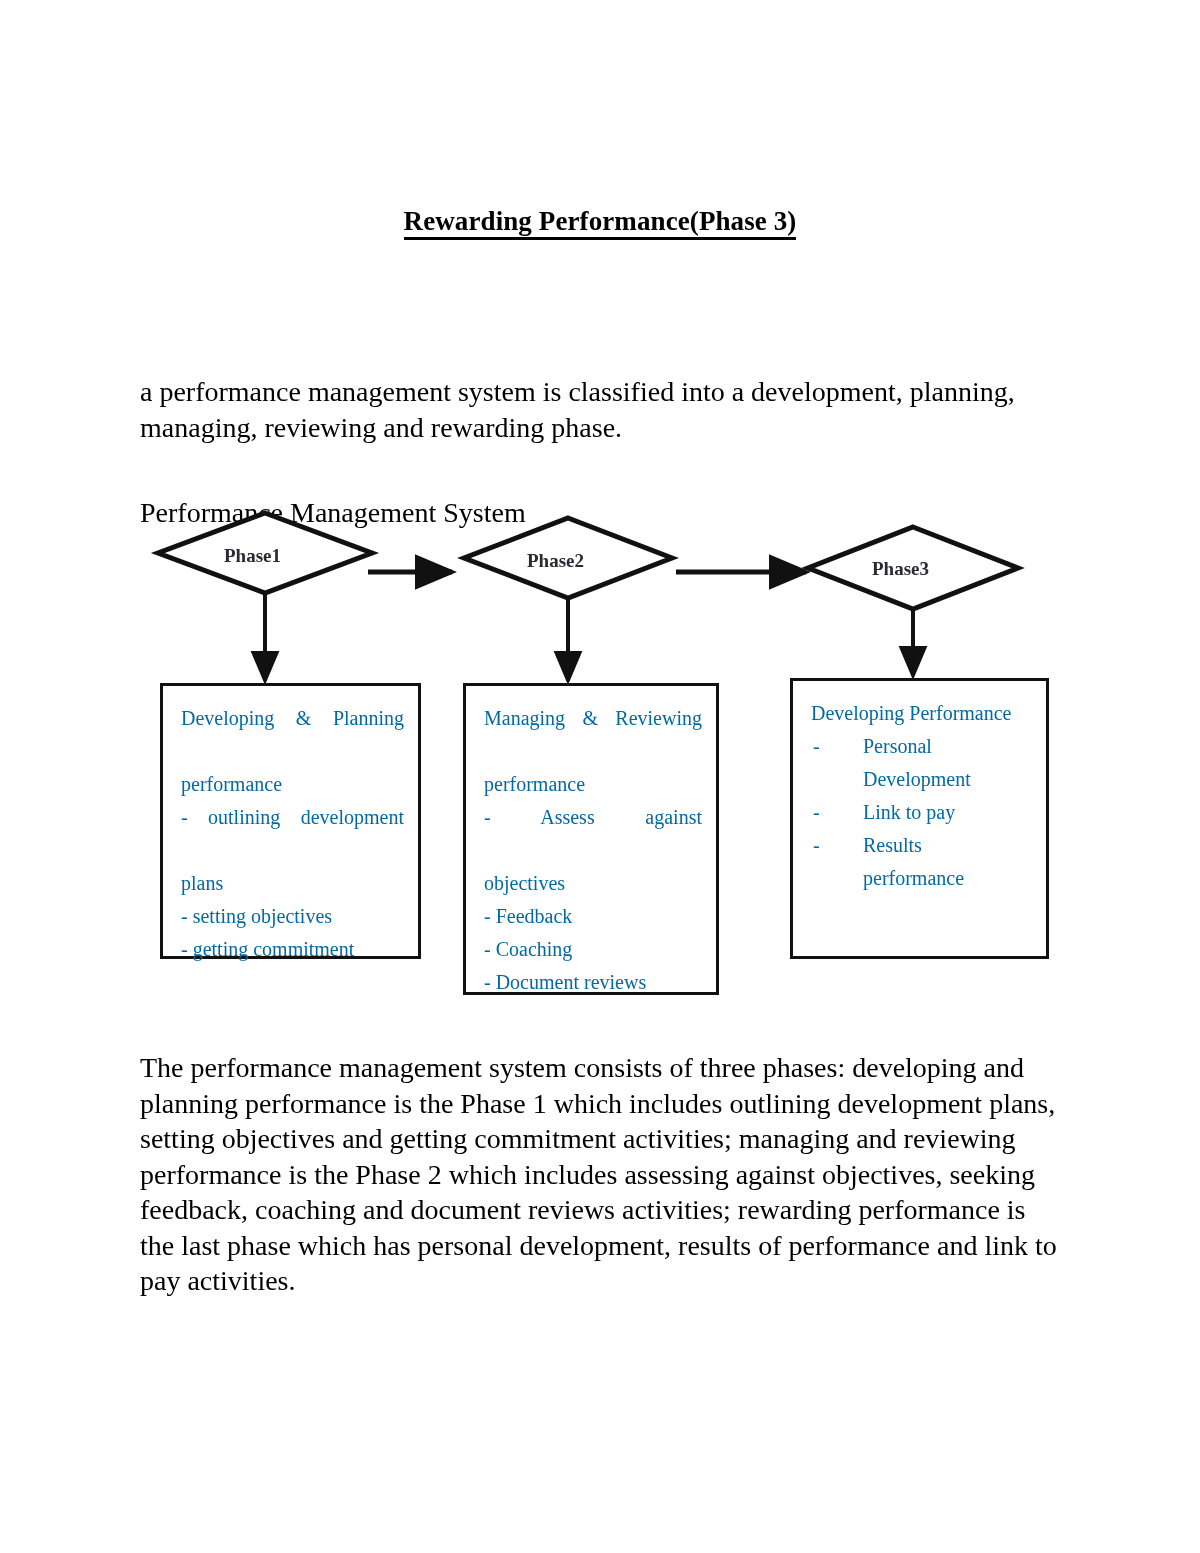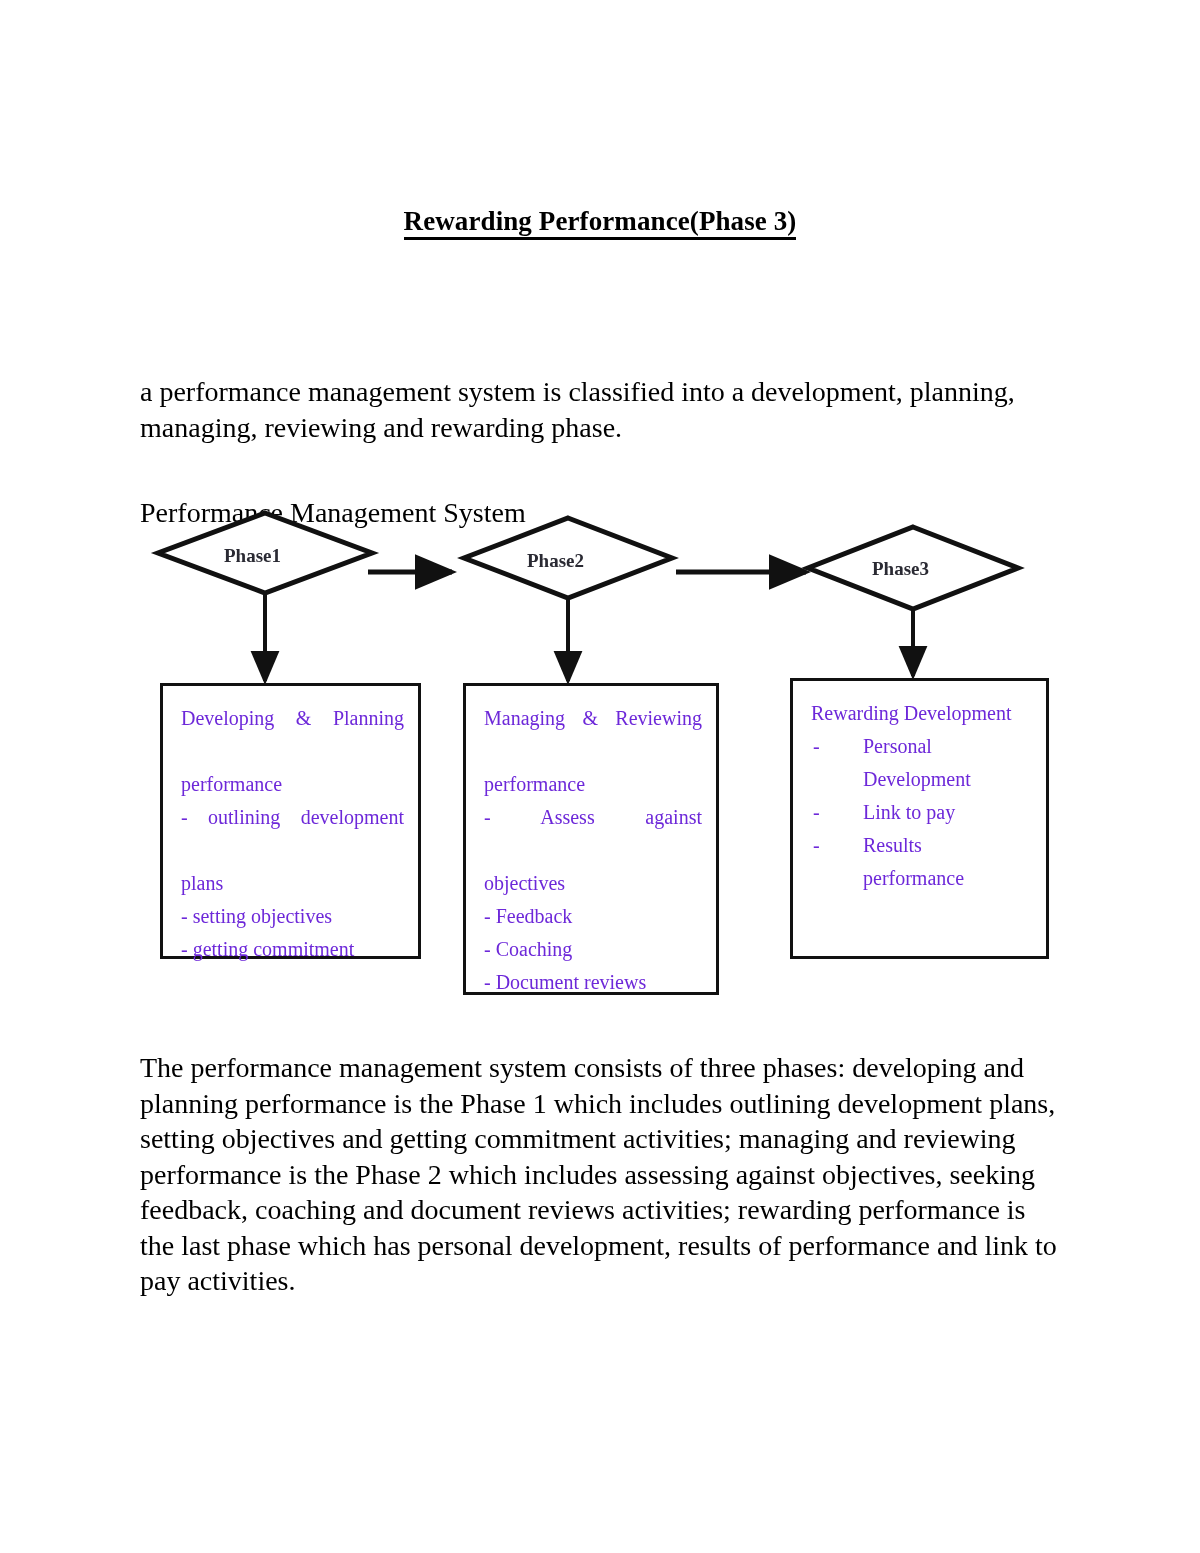--- a/index.html
+++ b/index.html
@@ -95,21 +95,21 @@
   #diamond-label-3 { left: 872px; top: 558px; }
 
   
   .flow-box {
     position: absolute;
     border: 3px solid #111;
     box-sizing: border-box;
     background: #fff;
     font-family: "Liberation Serif", "DejaVu Serif", serif;
     font-size: 20px;
-    color: #6d28d9;
+    color: #0369a1;
   }
   .flow-box .inner {
     padding: 16px 14px 10px 18px;
   }
   .flow-box p {
     margin: 0 0 0 0;
     line-height: 33px;
   }
   .just { text-align: justify; }
   .just::after {
@@ -195,21 +195,21 @@
       <p class="just">- Assess against</p>
       <p>objectives</p>
       <p>- Feedback</p>
       <p>- Coaching</p>
       <p>- Document reviews</p>
     </div>
   </div>
 
   <div class="flow-box" id="flow-box-3">
     <div class="inner">
-      <p>Rewarding Development</p>
+      <p>Developing Performance</p>
       <ul class="hang-list">
         <li>
           <span class="dash">-</span>
           <span>Personal</span>
         </li>
         <li>
           <span>Development</span>
         </li>
         <li>
           <span class="dash">-</span>

